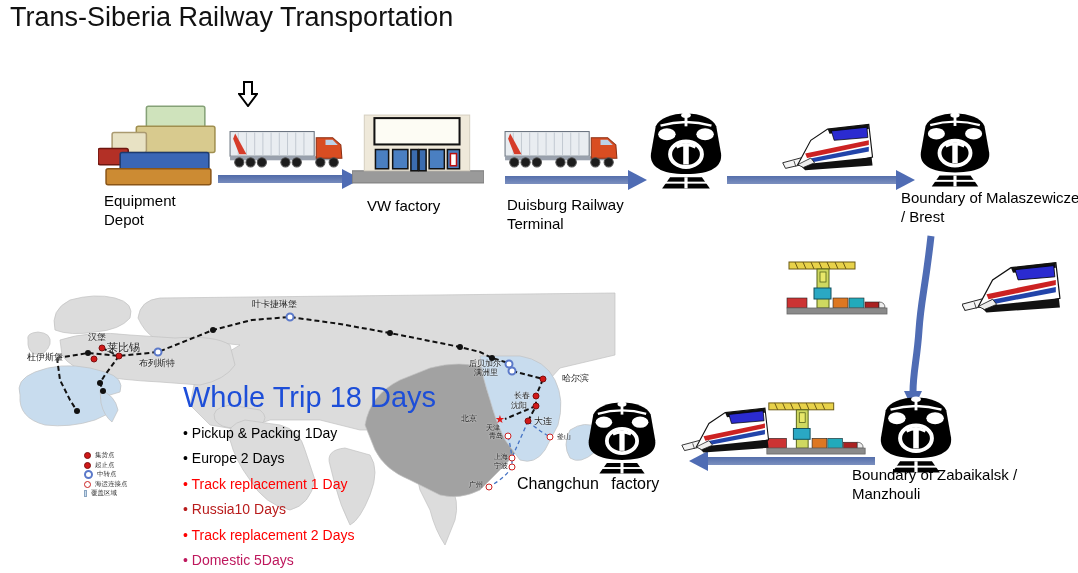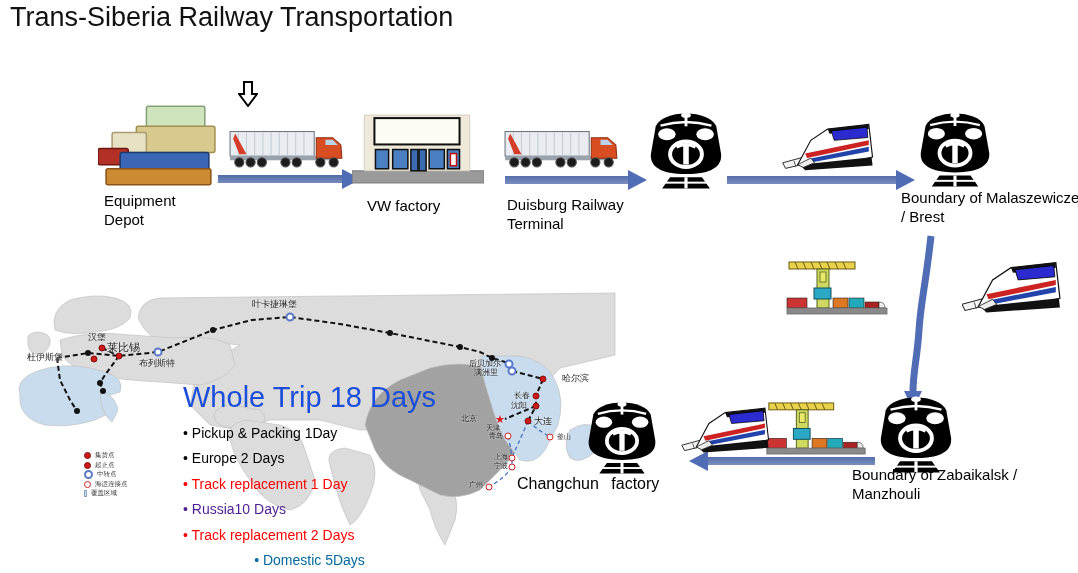--- a/index.html
+++ b/index.html
@@ -331,19 +331,19 @@
   <div class="node-label lbl-z" style="left:901px;top:189px;width:180px">Boundary of Malaszewicze / Brest</div>
   <div class="node-label lbl-z" style="left:852px;top:466px;width:180px">Boundary of Zabaikalsk / Manzhouli</div>
   <div class="node-label lbl-z" style="left:517px;top:474px;font-size:16px;white-space:nowrap;word-spacing:8px">Changchun factory</div>
 
   <div class="trip">
     <h2>Whole Trip 18 Days</h2>
     <ul>
         <li style="color: rgb(0, 0, 0);">• Pickup &amp; Packing 1Day</li>
         <li style="color: rgb(0, 0, 0);">• Europe 2 Days</li>
         <li style="color: rgb(255, 0, 0);">• Track replacement 1 Day</li>
-        <li style="color: #4c1d95;">• Russia10 Days</li>
+        <li style="color: #b91c1c;">• Russia10 Days</li>
         <li style="color: rgb(255, 0, 0);">• Track replacement 2 Days</li>
-        <li style="color: #0369a1; text-align: center;">• Domestic 5Days</li>
+        <li style="color: #be185d;">• Domestic 5Days</li>
       </ul>
   </div>
 
 </div>
 
 </body></html>

